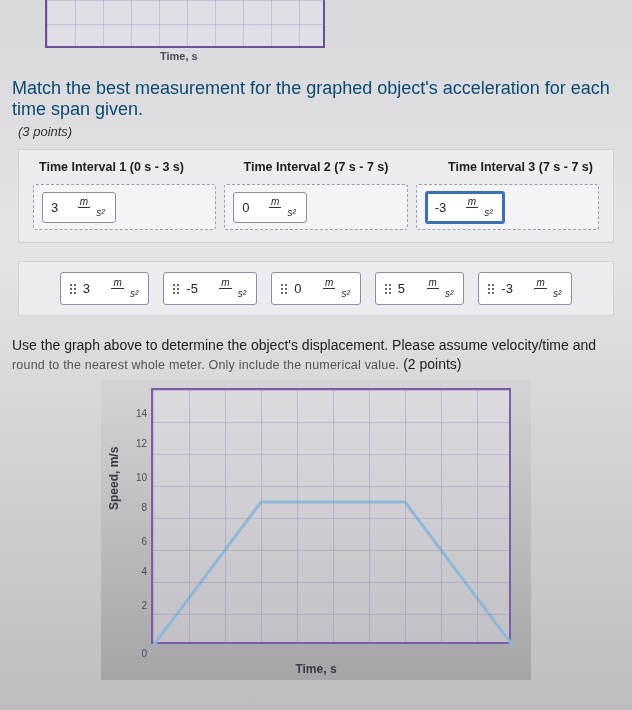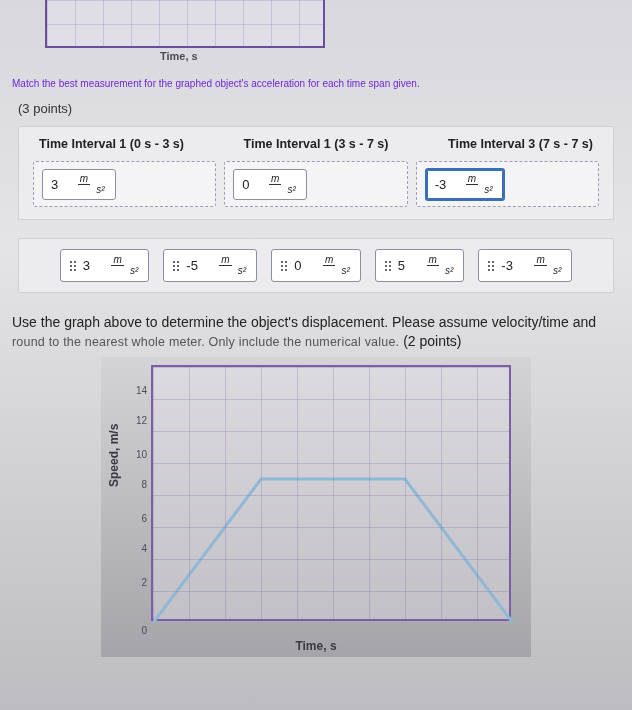--- a/index.html
+++ b/index.html
@@ -30,26 +30,27 @@
     background-size: 28px 24px;
   }
   .top-xlabel {
     font-size: 11px;
     color:#4a4a55;
     margin-left: 160px;
     margin-top: 2px;
     font-weight: bold;
   }
   .question-text {
-    font-size: 10px;
-    color:#6d28d9;
-    margin: 16px 12px 12px 12px;
+    font-size: 18px;
+    color:#0c4a6e;
+    margin: 16px 12px 4px 12px;
   }
   .points {
     font-size: 13px;
+    font-style: italic;
     color:#333;
     margin: 4px 12px 10px 18px;
   }
   .match-area {
     margin: 0 18px;
     border:1px solid #cfcfd4;
     background:#ececef;
     padding:10px 8px 12px 8px;
     border-radius:2px;
   }
@@ -197,21 +198,21 @@
 
 <div class="top-graph-fragment"></div>
 <div class="top-xlabel">Time, s</div>
 
 <div class="question-text">Match the best measurement for the graphed object's acceleration for each time span given.</div>
 <div class="points">(3 points)</div>
 
 <div class="match-area">
   <div class="intervals-header">
     <span>Time Interval 1 (0 s - 3 s)</span>
-    <span>Time Interval 1 (3 s - 7 s)</span>
+    <span>Time Interval 2 (7 s - 7 s)</span>
     <span>Time Interval 3 (7 s - 7 s)</span>
   </div>
   <div class="drop-row">
     <div class="drop-zone">
       <span class="answer-tile">
         <span>3</span>
         <span class="frac">
           <span class="n">m</span>
           <span class="d">s²</span>
         </span>

